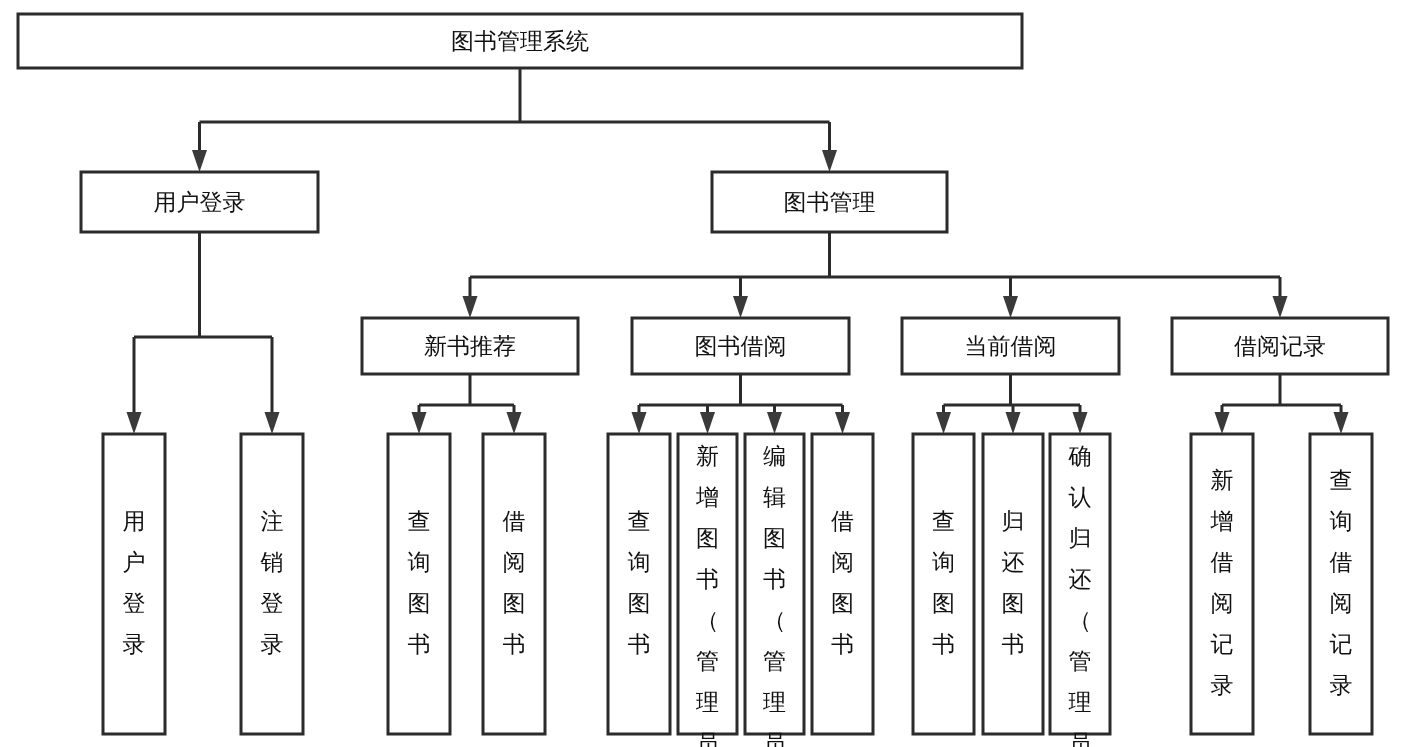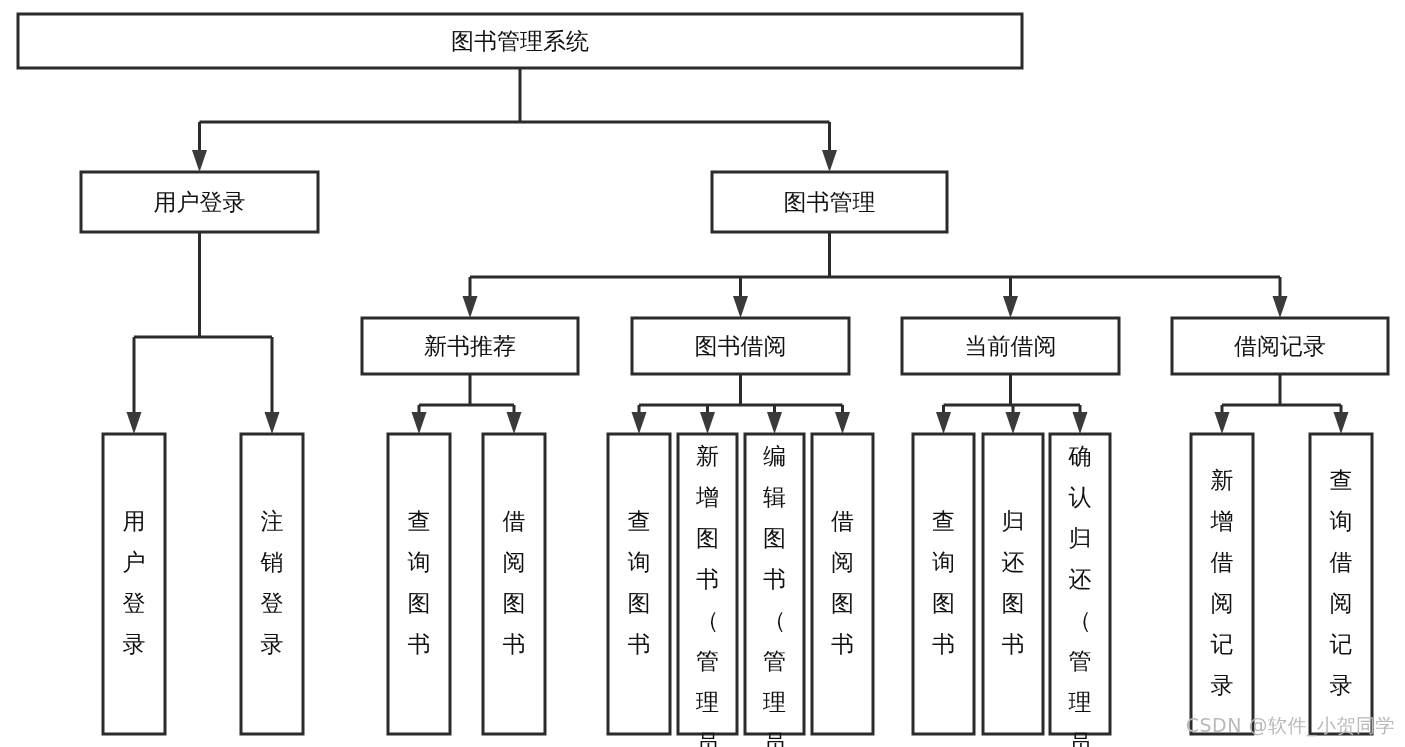--- a/index.html
+++ b/index.html
@@ -218,14 +218,13 @@
         <g>
           <rect x="1191" y="434" width="62" height="300" class="node-box"></rect>
           <text x="1222" class="node-label-vert"><tspan x="1222" y="487.5">新</tspan><tspan x="1222" y="528.5">增</tspan><tspan x="1222" y="569.5">借</tspan><tspan x="1222" y="610.5">阅</tspan><tspan x="1222" y="651.5">记</tspan><tspan x="1222" y="692.5">录</tspan></text>
         </g>
         <g>
           <rect x="1310" y="434" width="62" height="300" class="node-box"></rect>
           <text x="1341" class="node-label-vert"><tspan x="1341" y="487.5">查</tspan><tspan x="1341" y="528.5">询</tspan><tspan x="1341" y="569.5">借</tspan><tspan x="1341" y="610.5">阅</tspan><tspan x="1341" y="651.5">记</tspan><tspan x="1341" y="692.5">录</tspan></text>
         </g>
       </g>
   </svg>
-  <div class="watermark">CSDN @软件_小贺同学</div>
 </div>
 
 </body></html>

